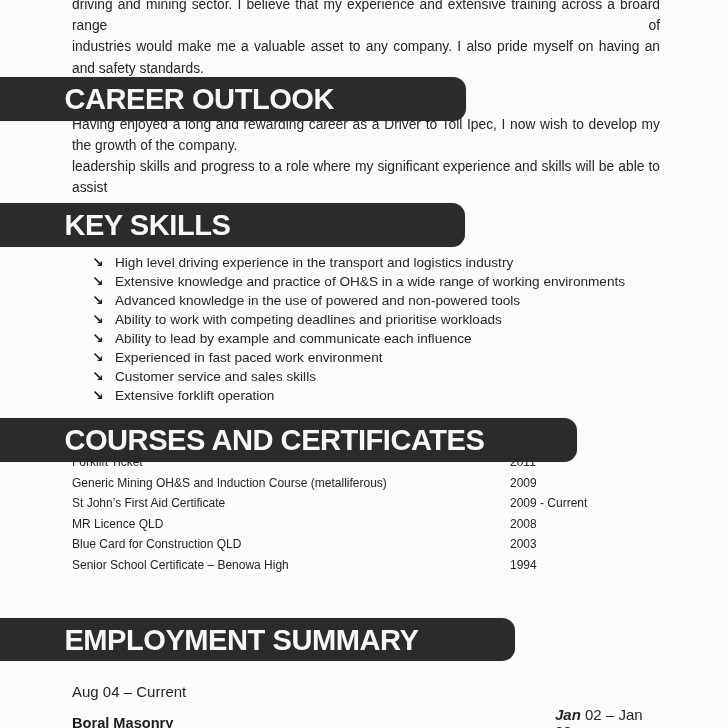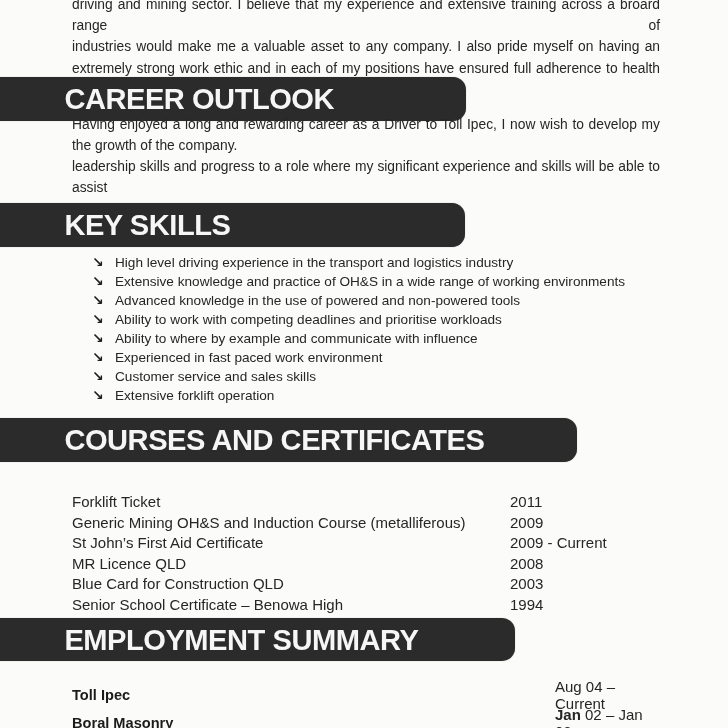--- a/index.html
+++ b/index.html
@@ -40,38 +40,37 @@
   #banner-courses{top:418px;width:597px;}
   #banner-employment{top:618px;width:535px;height:43px;}
 
   .skills{position:absolute;left:92px;top:253px;width:560px;font-size:13.6px;}
   .skill{display:flex;line-height:19px;}
   .bullet{
     width:23px;flex:0 0 23px;font-weight:bold;font-size:14px;
     font-family:"DejaVu Sans",sans-serif;color:#1d1d1d;
   }
 
-  .certs{position:absolute;left:72px;top:492px;width:586px;font-size:15px;}
+  .certs{position:absolute;left:72px;top:452px;width:586px;font-size:12px;}
   .cert-row{display:grid;grid-template-columns:438px auto;line-height:20.5px;}
 
   .employment{position:absolute;left:72px;top:678px;width:586px;}
   .emp-row{display:grid;grid-template-columns:483px auto;align-items:center;height:27.5px;}
   .employer{font-weight:bold;font-size:14.6px;color:#1b1b1b;}
   .dates{font-size:15px;}
-  .dates b{font-weight:bold;}
+  .dates b{font-weight:bold;font-style:italic;}
 </style>
 </head>
 <body>
 
 <div class="page">
 
   <div class="para" id="intro">
     <div class="line j">driving and mining sector. I believe that my experience and extensive training across a broard range of</div>
     <div class="line j">industries would make me a valuable asset to any company. I also pride myself on having an</div>
-    <div class="line j">extremely strong work ethic and in each of my positions have ensured full adherence to health</div>
     <div class="line">and safety standards.</div>
   </div>
 
   <div class="banner" id="banner-career">
     <span class="txt">CAREER OUTLOOK</span>
   </div>
 
   <div class="para" id="career-para">
     <div class="line j">Having enjoyed a long and rewarding career as a Driver to Toll Ipec, I now wish to develop my</div>
     <div class="line">the growth of the company.</div>
@@ -94,21 +93,21 @@
     <div class="skill">
       <span class="bullet">↘</span>
       <span>Advanced knowledge in the use of powered and non-powered tools</span>
     </div>
     <div class="skill">
       <span class="bullet">↘</span>
       <span>Ability to work with competing deadlines and prioritise workloads</span>
     </div>
     <div class="skill">
       <span class="bullet">↘</span>
-      <span>Ability to where by example and communicate with influence</span>
+      <span>Ability to lead by example and communicate each influence</span>
     </div>
     <div class="skill">
       <span class="bullet">↘</span>
       <span>Experienced in fast paced work environment</span>
     </div>
     <div class="skill">
       <span class="bullet">↘</span>
       <span>Customer service and sales skills</span>
     </div>
     <div class="skill">
@@ -147,21 +146,20 @@
       <span>1994</span>
     </div>
   </div>
 
   <div class="banner" id="banner-employment">
     <span class="txt">EMPLOYMENT SUMMARY</span>
   </div>
 
   <div class="employment">
     <div class="emp-row">
-      <span class="employer">Toll Ipec</span>
       <span class="dates"><b></b><span>Aug 04 – Current</span></span>
     </div>
     <div class="emp-row">
       <span class="employer">Boral Masonry</span>
       <span class="dates"><b>Jan</b><span> 02 – Jan 03</span></span>
     </div>
   </div>
 
 </div>
 

